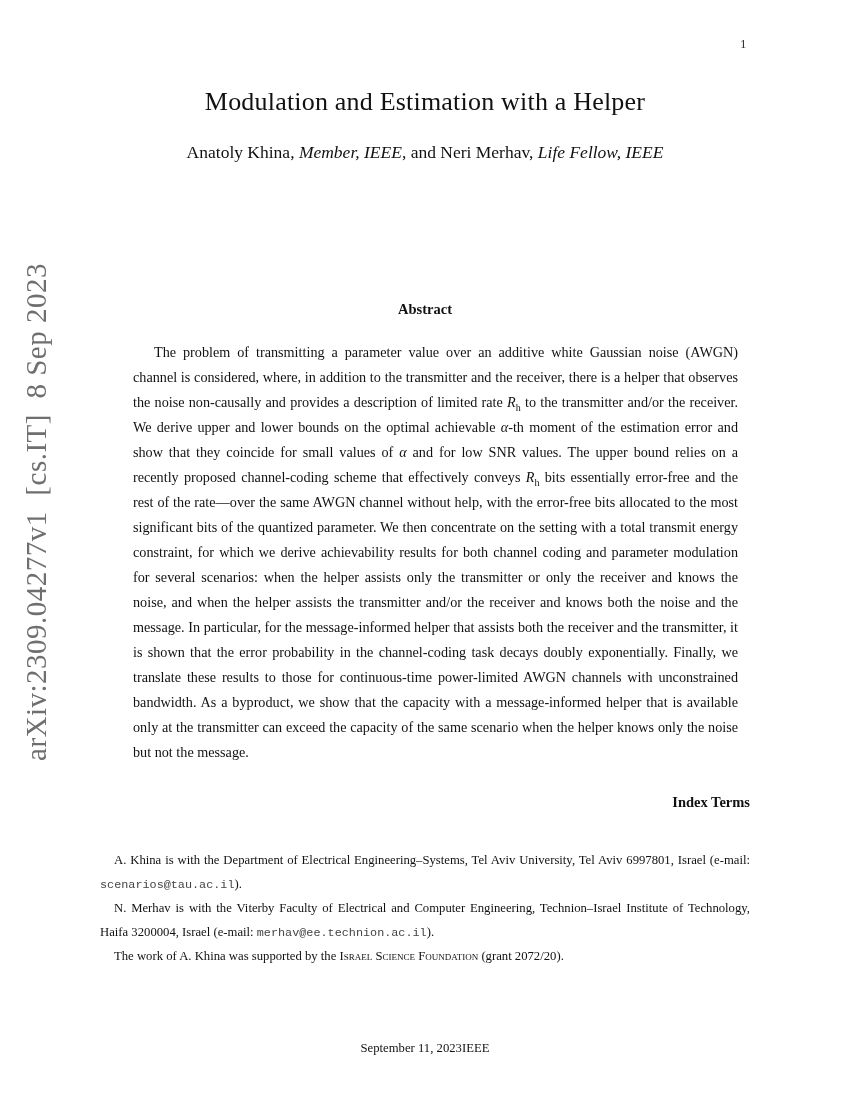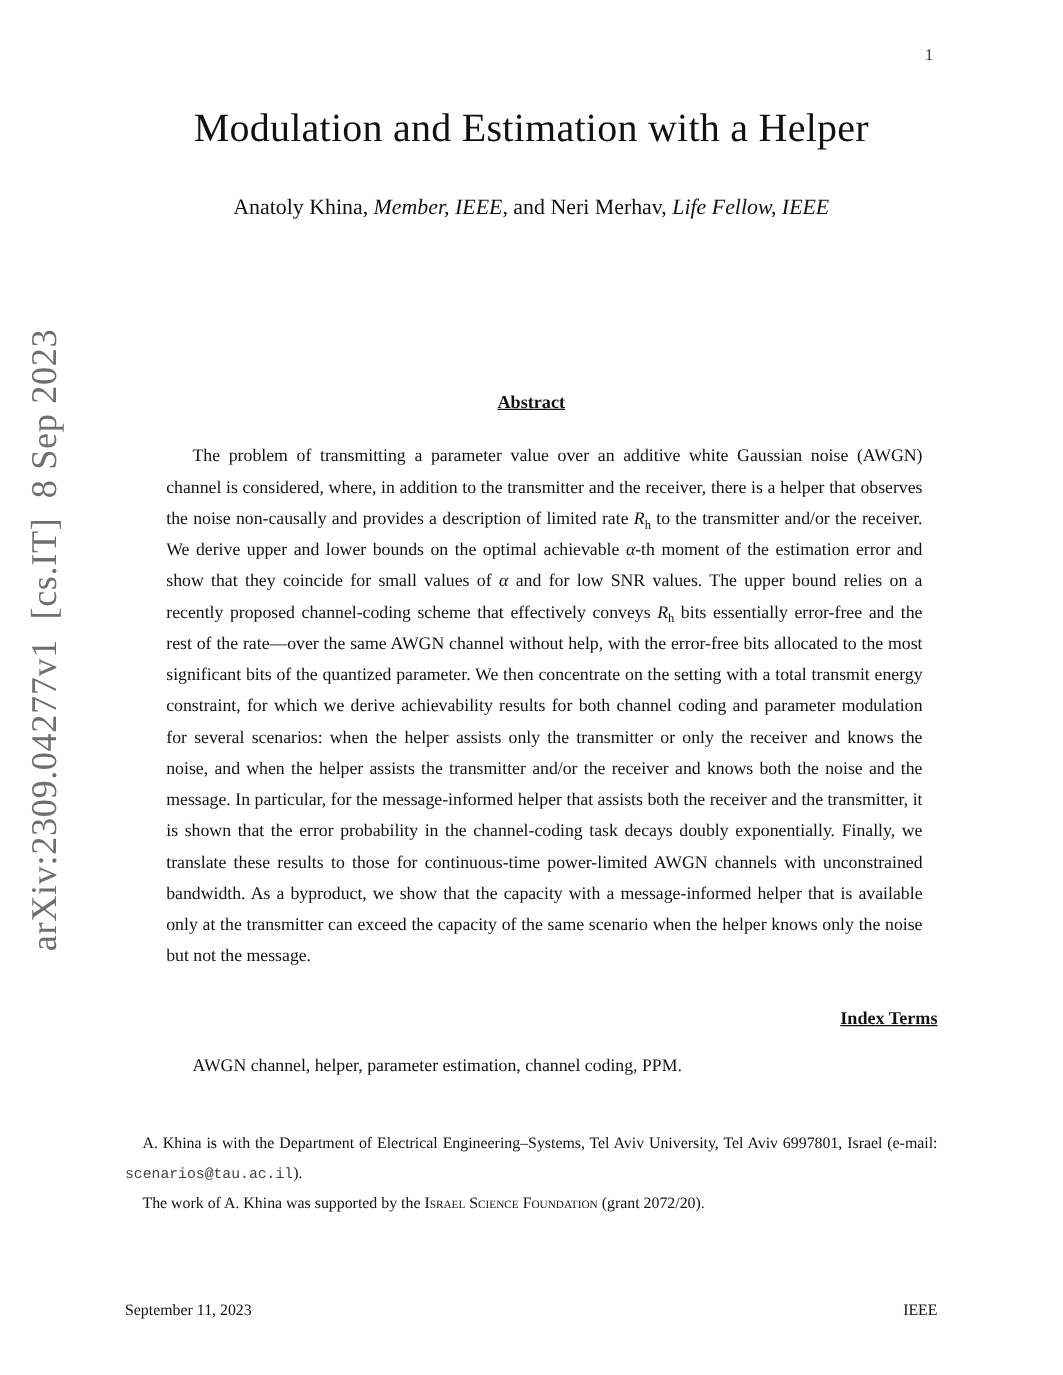--- a/index.html
+++ b/index.html
@@ -33,38 +33,37 @@
   .content {
     position: absolute;
     left: 100px;
     top: 0;
     width: 650px;
   }
   h1, h2, p, div { margin: 0; padding: 0; }
   .title {
     margin-top: 84px;
     text-align: center;
-    font-size: 32px;
+    font-size: 26px;
     font-weight: 400;
     line-height: 36px;
     letter-spacing: 0.2px;
   }
   .authors {
-    margin-top: 34px;
+    margin-top: 21px;
     text-align: center;
     font-size: 17.5px;
     line-height: 22px;
   }
   .it { font-style: italic; }
   .sec-heading {
     text-align: center;
     font-size: 14.5px;
     font-weight: 700;
     line-height: 20px;
-    text-decoration: underline;
   }
   .abstract-heading { margin-top: 136px; }
   .body-par {
     margin: 0 12px 0 33px;
     font-size: 14.2px;
     line-height: 25px;
     text-align: justify;
     text-indent: 21px;
   }
   .abstract-text { margin-top: 21px; }
@@ -84,21 +83,21 @@
     font-size: 11.8px;
     color: #444444;
   }
   .sc { font-variant: small-caps; }
   .footer {
     position: absolute;
     left: 100px;
     width: 650px;
     top: 1040px;
     display: flex;
-    justify-content: space-between;
+    justify-content: center;
     font-size: 12.7px;
     line-height: 16px;
   }
 </style>
 </head>
 <body>
 
 <div class="page">
 
   <div class="page-number">1</div>
@@ -110,24 +109,24 @@
     <h1 class="title">Modulation and Estimation with a Helper</h1>
 
     <div class="authors"><span>Anatoly Khina</span><span>, </span><span class="it">Member, IEEE</span><span>, and Neri Merhav</span><span>, </span><span class="it">Life Fellow, IEEE</span></div>
 
     <h2 class="sec-heading abstract-heading">Abstract</h2>
 
     <p class="body-par abstract-text"><span>The problem of transmitting a parameter value over an additive white Gaussian noise (AWGN) channel is considered, where, in addition to the transmitter and the receiver, there is a helper that observes the noise non-causally and provides a description of limited rate </span><span class="mvar">R</span><sub class="msub">h</sub><span> to the transmitter and/or the receiver. We derive upper and lower bounds on the optimal achievable </span><span class="mvar">α</span><span>-th moment of the estimation error and show that they coincide for small values of </span><span class="mvar">α</span><span> and for low SNR values. The upper bound relies on a recently proposed channel-coding scheme that effectively conveys </span><span class="mvar">R</span><sub class="msub">h</sub><span> bits essentially error-free and the rest of the rate—over the same AWGN channel without help, with the error-free bits allocated to the most significant bits of the quantized parameter. We then concentrate on the setting with a total transmit energy constraint, for which we derive achievability results for both channel coding and parameter modulation for several scenarios: when the helper assists only the transmitter or only the receiver and knows the noise, and when the helper assists the transmitter and/or the receiver and knows both the noise and the message. In particular, for the message-informed helper that assists both the receiver and the transmitter, it is shown that the error probability in the channel-coding task decays doubly exponentially. Finally, we translate these results to those for continuous-time power-limited AWGN channels with unconstrained bandwidth. As a byproduct, we show that the capacity with a message-informed helper that is available only at the transmitter can exceed the capacity of the same scenario when the helper knows only the noise but not the message.</span></p>
 
     <h2 class="sec-heading index-heading">Index Terms</h2>
 
-    <p class="body-par index-text">AWGN channel, helper, parameter estimation, channel coding, PPM.</p>
 
     <div class="footnotes">
       <p><span>A. Khina is with the Department of Electrical Engineering–Systems, Tel Aviv University, Tel Aviv 6997801, Israel (e-mail: </span><span class="mono">scenarios@tau.ac.il</span><span>).</span></p>
+      <p><span>N. Merhav is with the Viterby Faculty of Electrical and Computer Engineering, Technion–Israel Institute of Technology, Haifa 3200004, Israel (e-mail: </span><span class="mono">merhav@ee.technion.ac.il</span><span>).</span></p>
       <p><span>The work of A. Khina was supported by the </span><span class="sc">Israel Science Foundation</span><span> (grant 2072/20).</span></p>
     </div>
 
   </div>
 
   <div class="footer">
     <span>September 11, 2023</span>
     <span>IEEE</span>
   </div>
 

